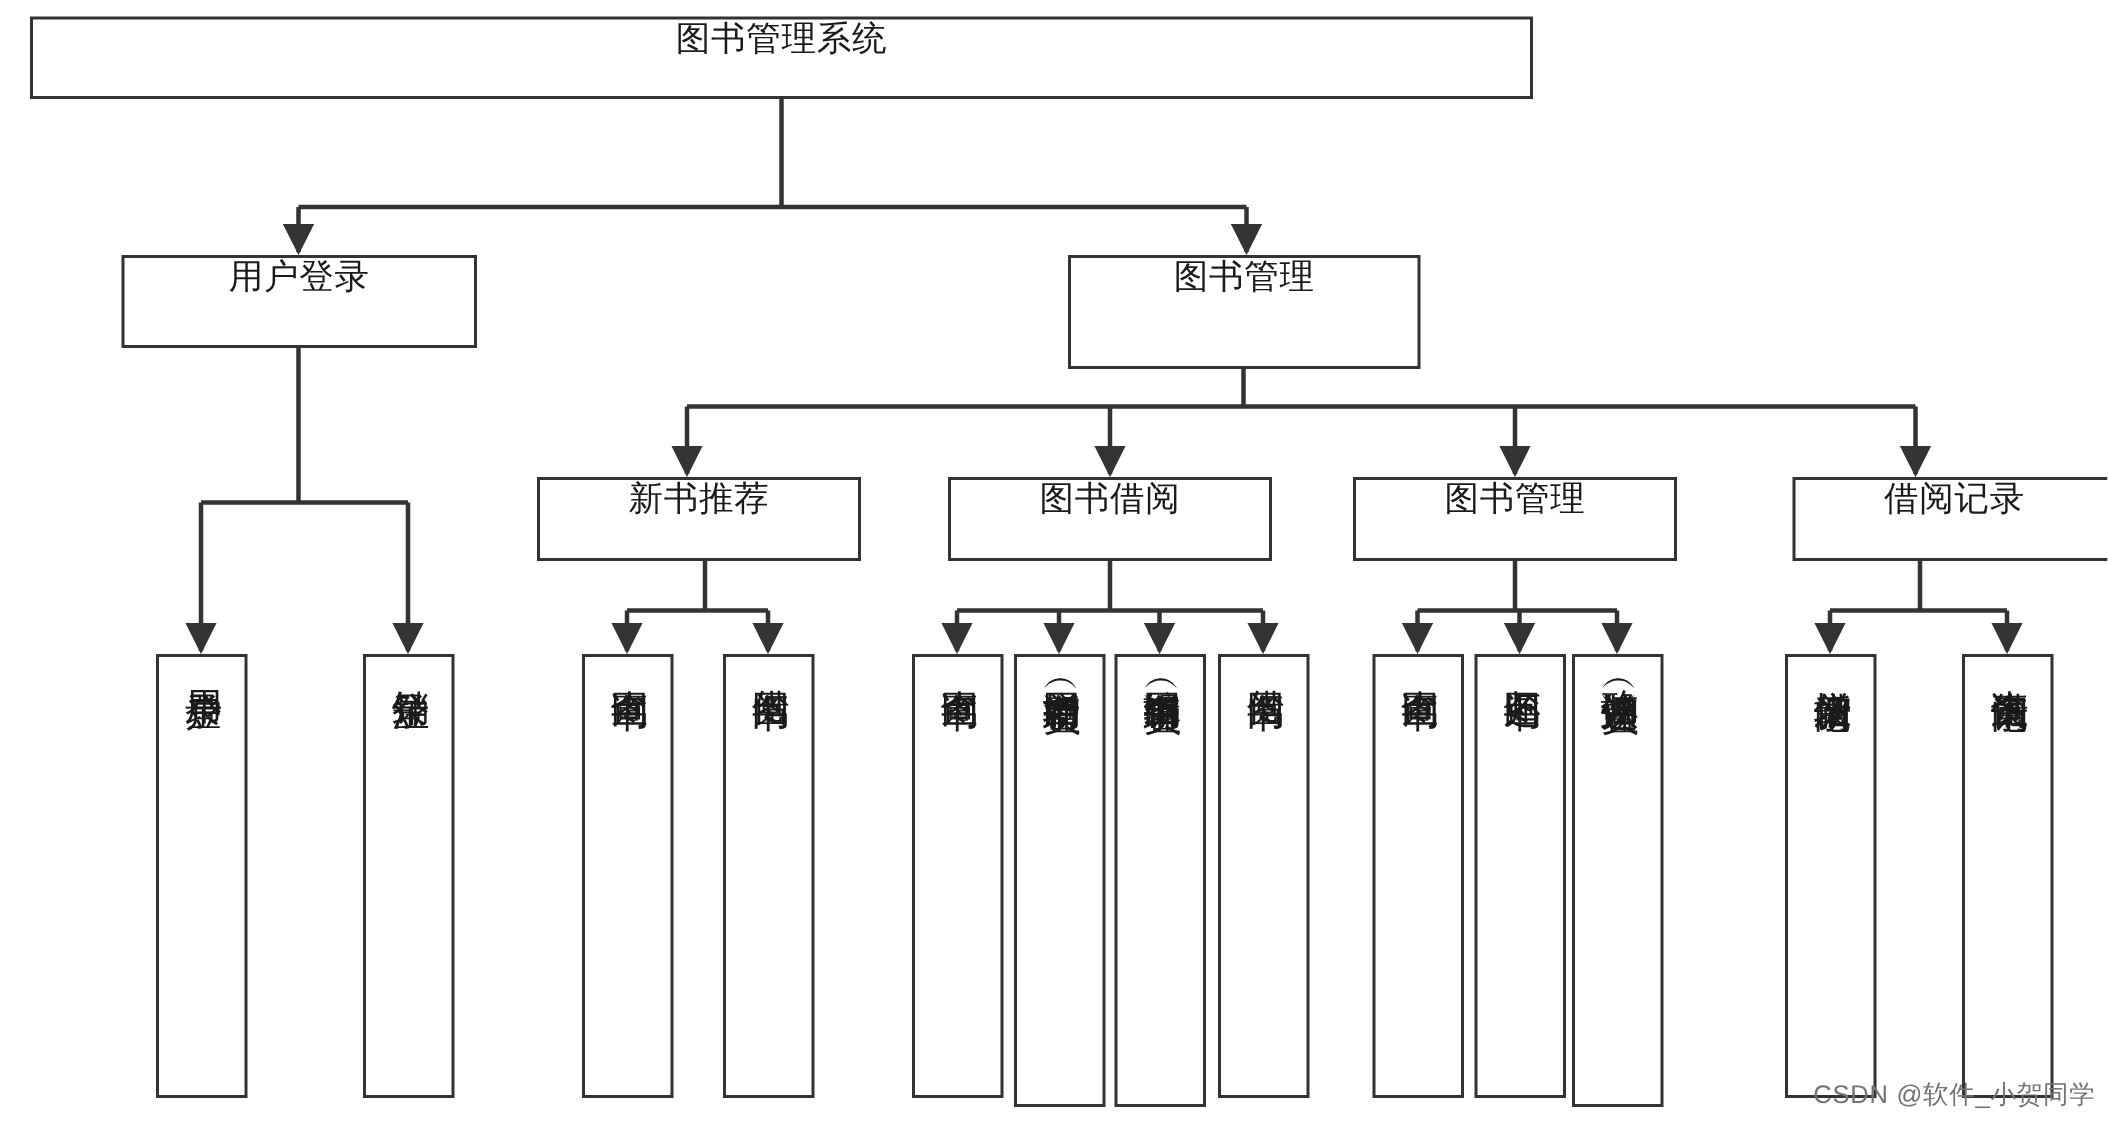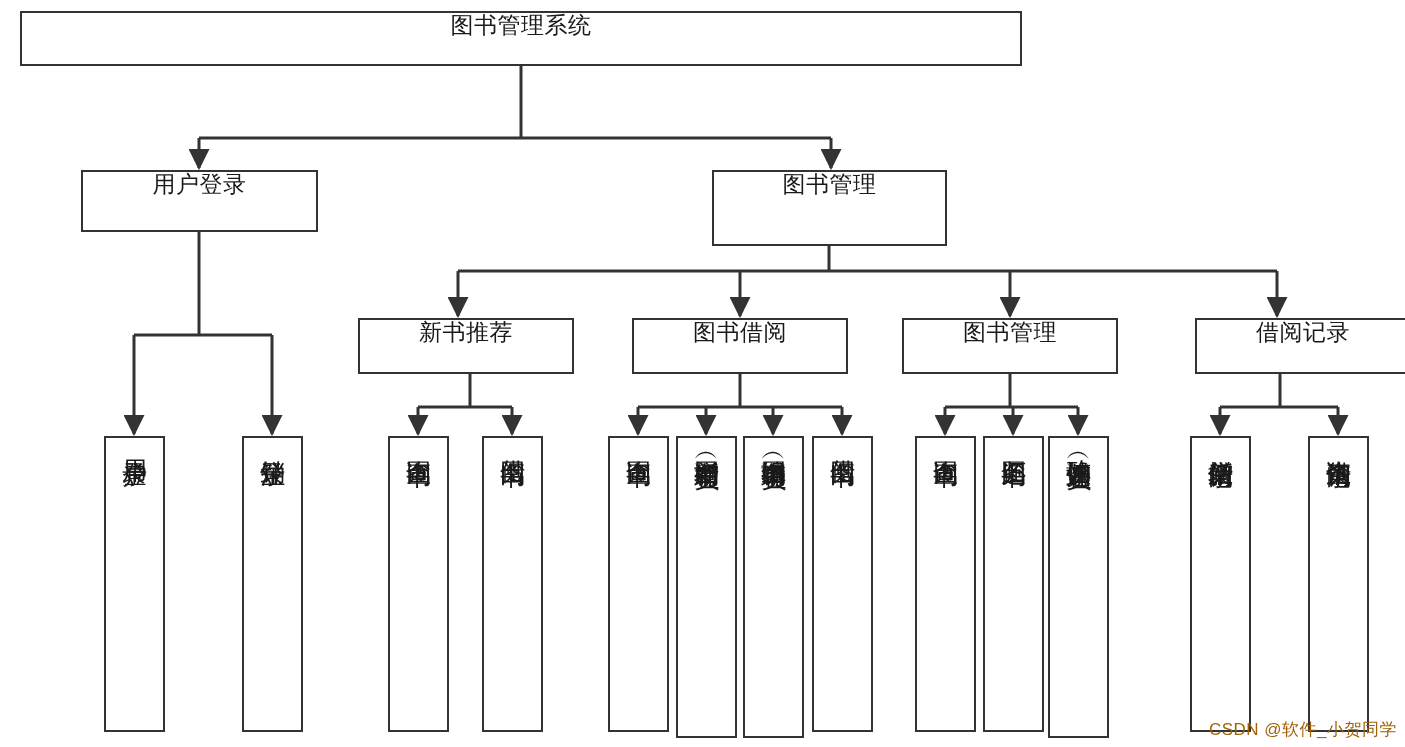--- a/index.html
+++ b/index.html
@@ -56,21 +56,21 @@
     line-height: 1.02;
     letter-spacing: 1px;
     white-space: nowrap;
     margin: 0 auto;
   }
   .watermark {
     position: absolute;
     right: 8px;
     bottom: 6px;
     font-size: 17px;
-    color: #a16207;
+    color: #737373;
     white-space: nowrap;
     letter-spacing: 0.5px;
   }
 </style>
 </head>
 <body>
 
 <div id="stage">
 
   <svg id="edges" viewBox="0 0 1405 747" xmlns="http://www.w3.org/2000/svg">

